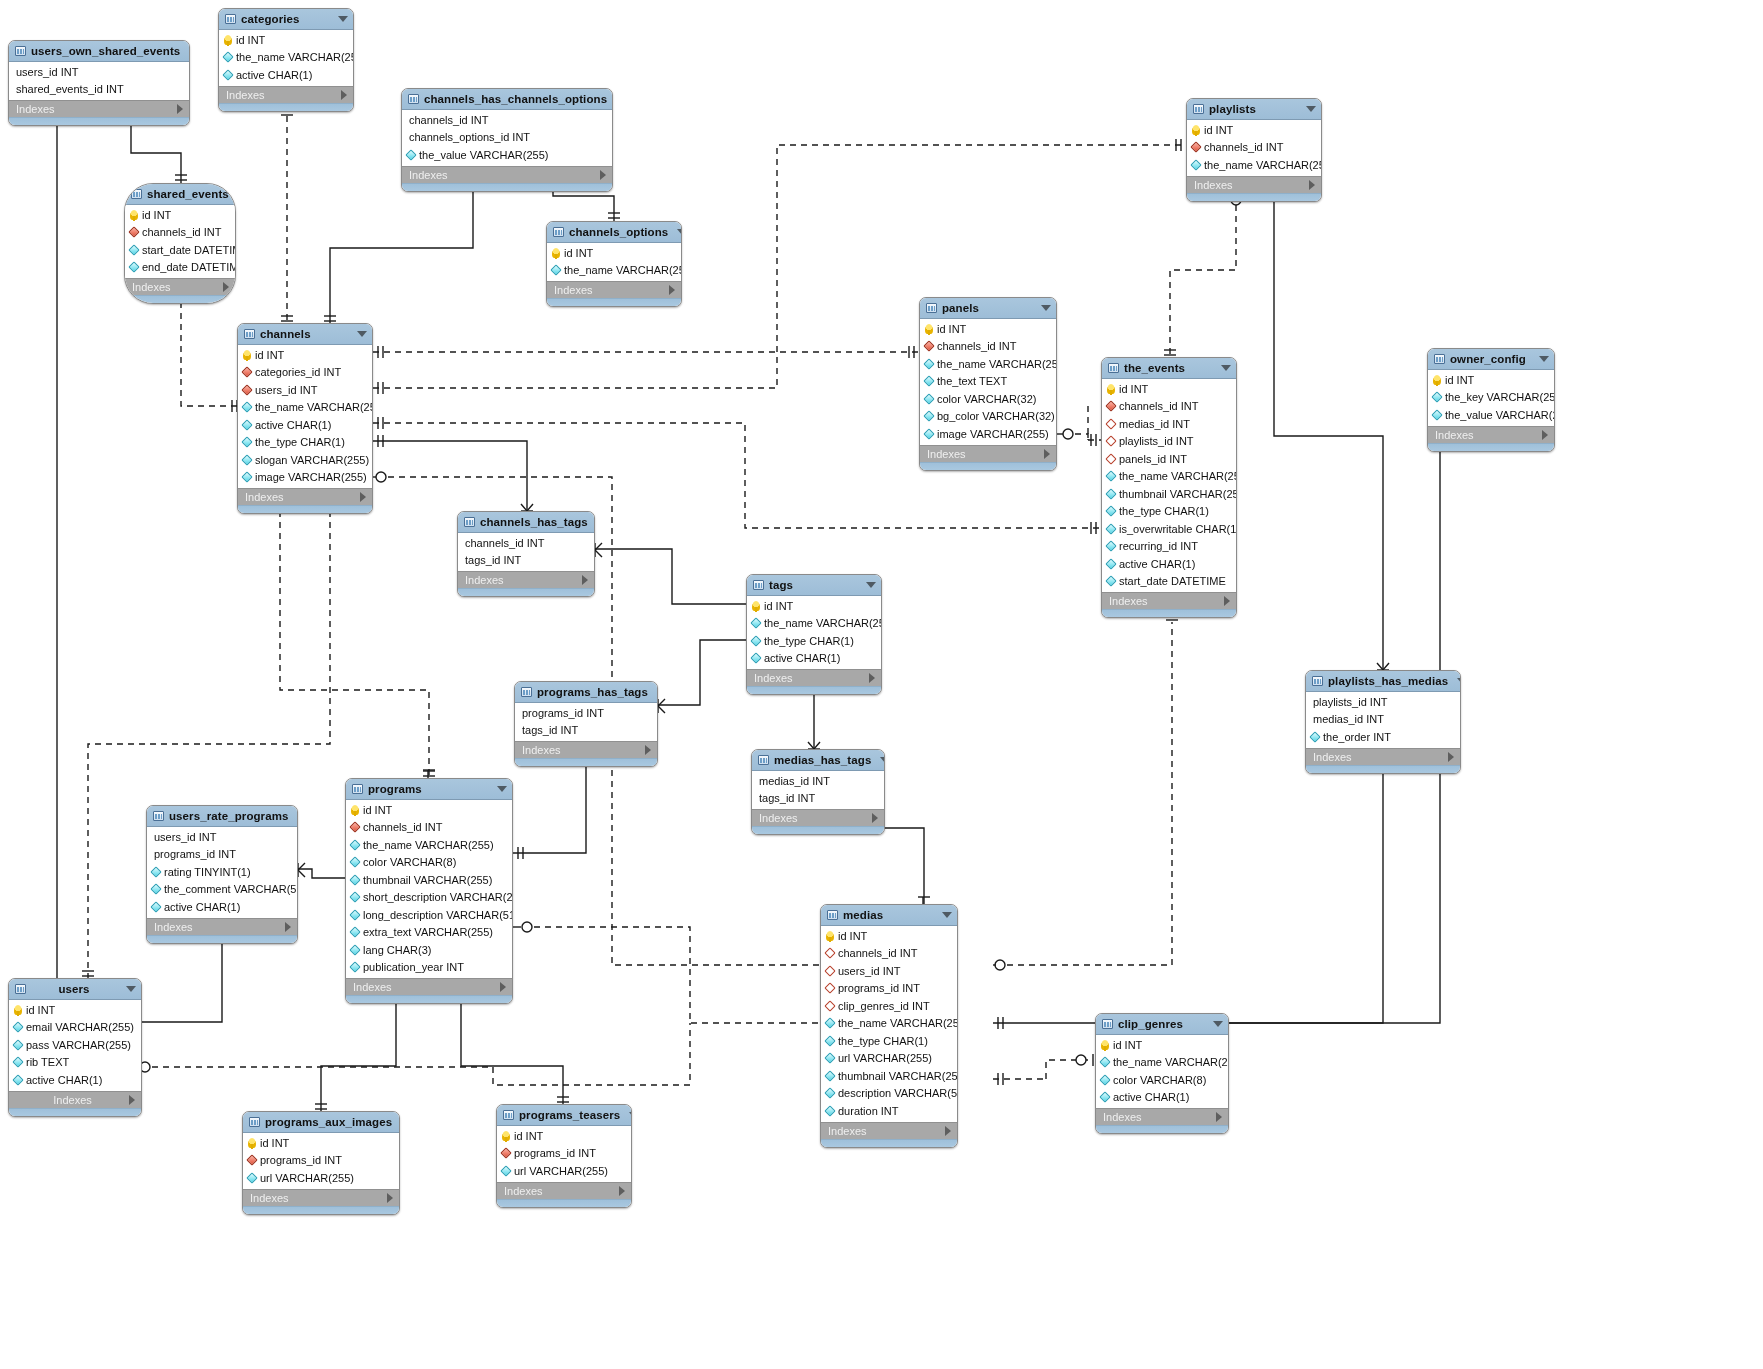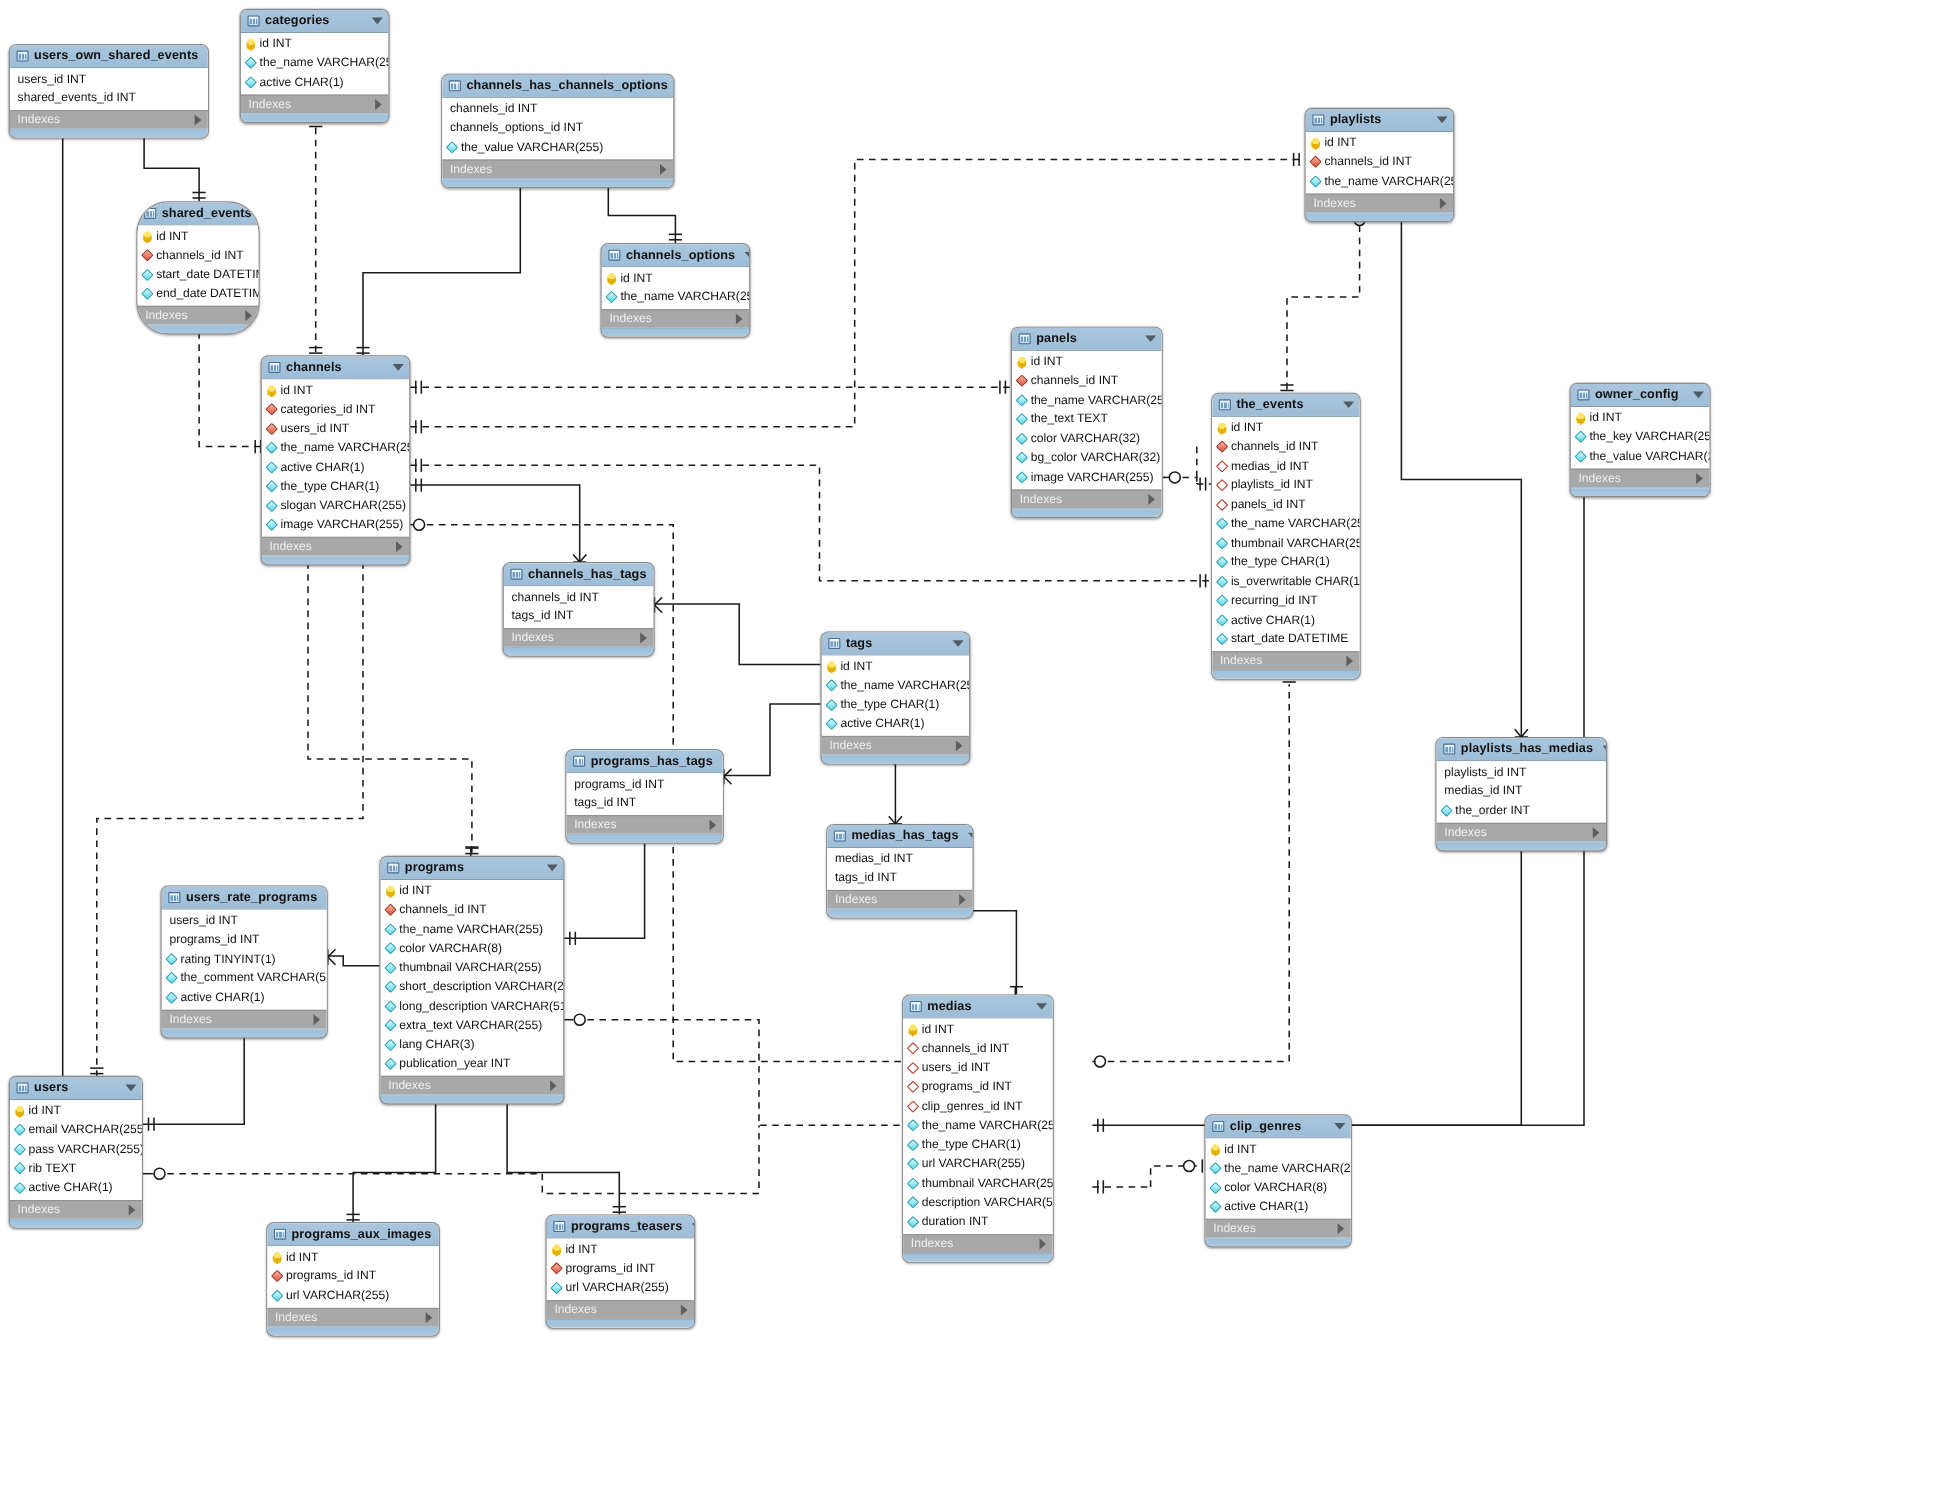--- a/index.html
+++ b/index.html
@@ -317,21 +317,21 @@
           <span class="ic d-blue"></span>
           <span>active CHAR(1)</span>
         </div>
       </div>
       <div class="indexes">
         <span class="lbl">Indexes</span>
         <span class="idx-arrow"></span>
       </div>
       <div class="tbl-foot"></div>
     </div>
-    <div class="table" style="left: 401px; top: 67px; width: 212px;">
+    <div class="table" style="left: 401px; top: 88px; width: 212px;">
       <div class="tbl-header">
         <span class="tbl-icon"></span>
         <span class="tbl-title">channels_has_channels_options</span>
       </div>
       <div class="cols">
         <div class="col nopad">
           <span>channels_id INT</span>
         </div>
         <div class="col nopad">
           <span>channels_options_id INT</span>
@@ -880,21 +880,21 @@
           <span class="ic d-blue"></span>
           <span>active CHAR(1)</span>
         </div>
       </div>
       <div class="indexes">
         <span class="lbl">Indexes</span>
         <span class="idx-arrow"></span>
       </div>
       <div class="tbl-foot"></div>
     </div>
-    <div class="table" style="left: 8px; top: 978px; width: 122px;">
+    <div class="table" style="left: 8px; top: 978px; width: 134px; text-align: center;">
       <div class="tbl-header">
         <span class="tbl-icon"></span>
         <span class="tbl-title">users</span>
         <span class="tbl-caret"></span>
       </div>
       <div class="cols">
         <div class="col">
           <span class="ic key"></span>
           <span>id INT</span>
         </div>

